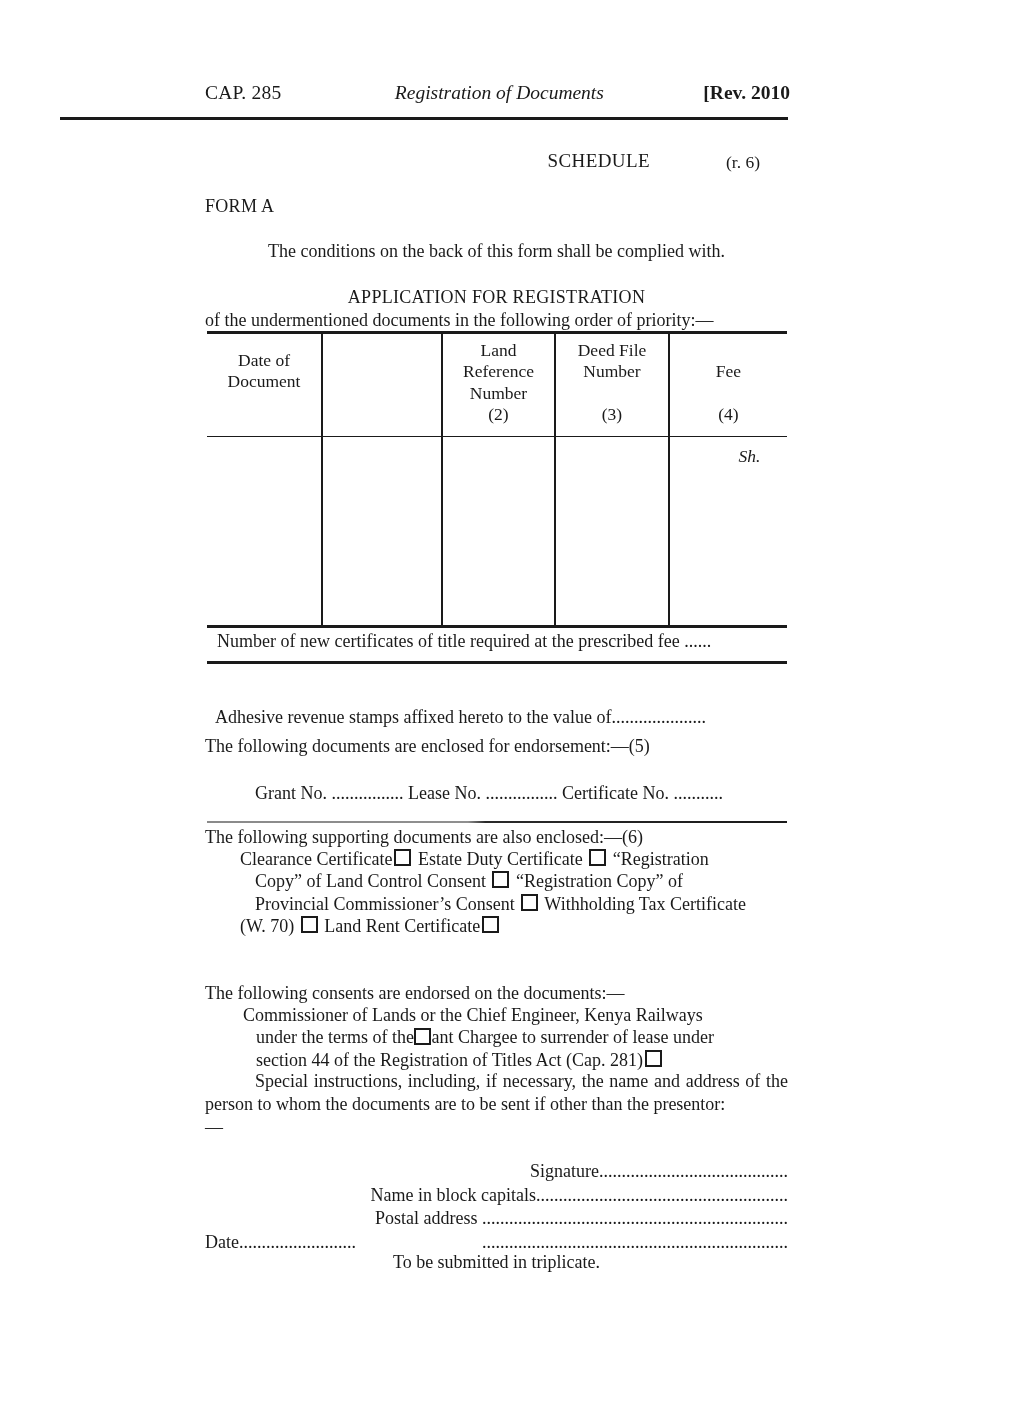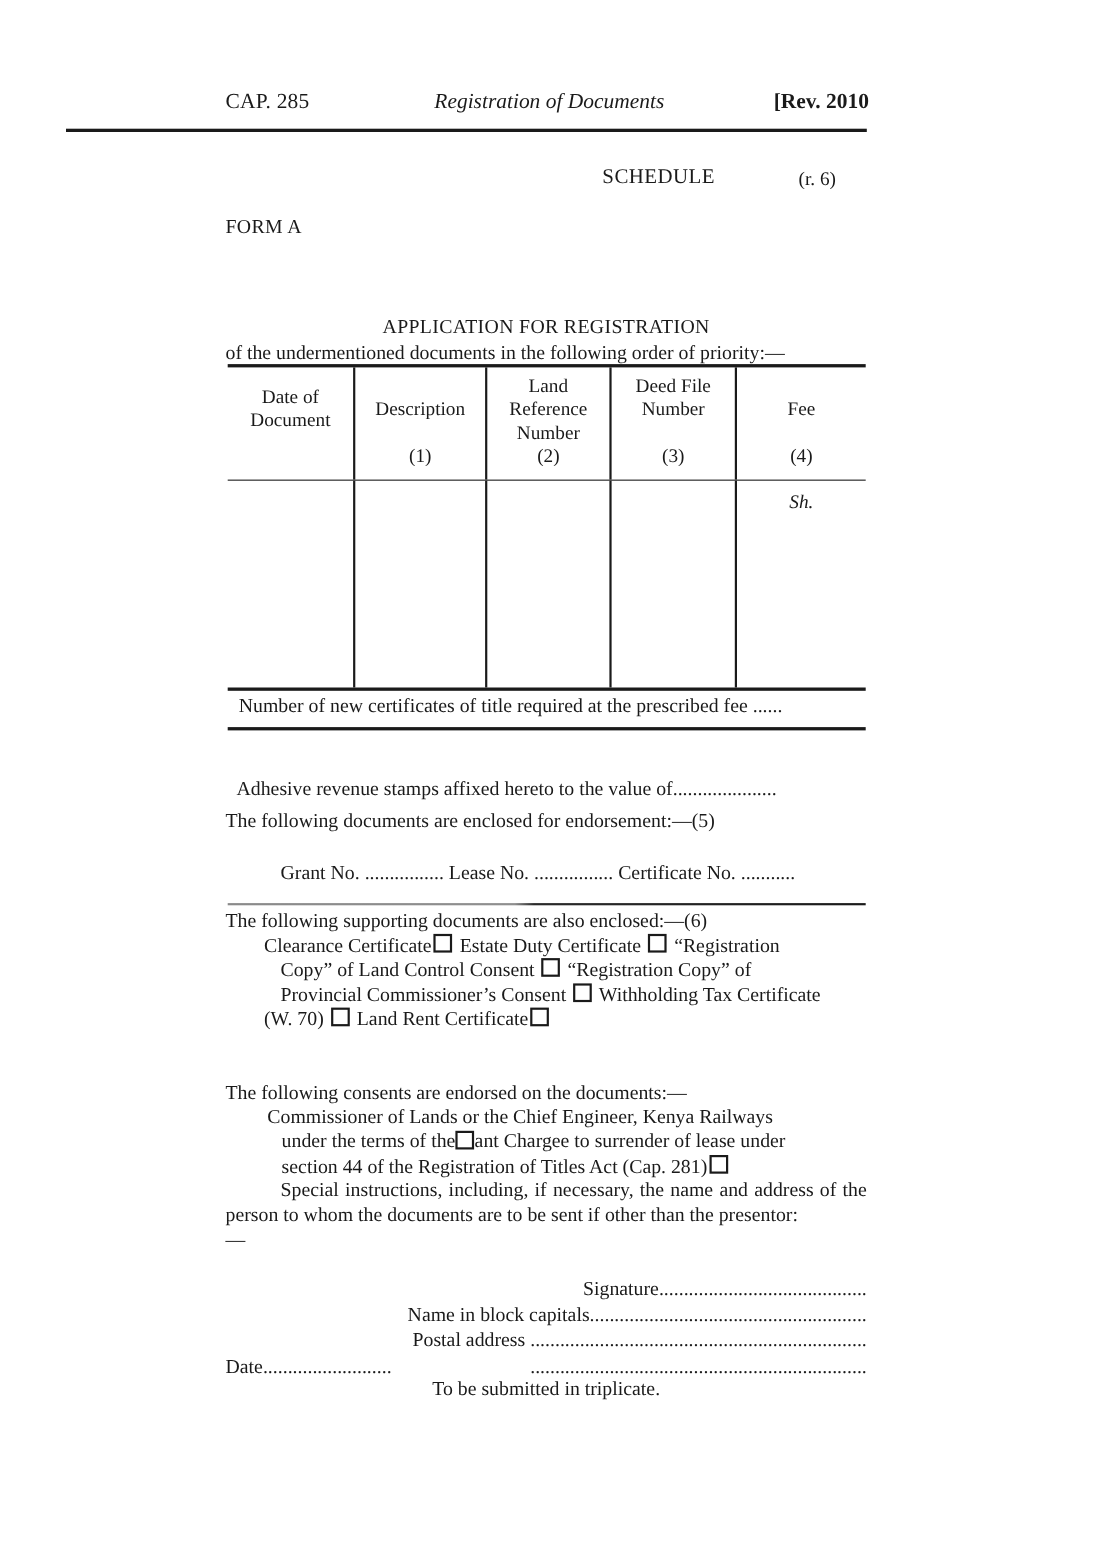--- a/index.html
+++ b/index.html
@@ -157,21 +157,21 @@
   }
   .tbl-body {
     position: absolute;
     left: 0;
     top: 106.2px;
     width: 580px;
     height: 188px;
   }
   .sh {
     position: absolute;
-    left: 463px;
+    left: 484px;
     top: 9px;
     width: 117px;
     text-align: center;
     font-style: italic;
     font-size: 17.5px;
   }
   .tbl-botrule {
     position: absolute;
     left: 0;
     top: 294.2px;
@@ -325,37 +325,34 @@
     <span class="mid">Registration of Documents</span>
     <span class="rev">[Rev. 2010</span>
   </div>
   <div class="headrule"></div>
 
   <div class="schedule-row">
     <span class="schedule-word">SCHEDULE</span>
     <span class="schedule-rule">(r. 6)</span>
   </div>
   <div class="form-a">FORM A</div>
+  <div class="conditions">The conditions on the back of this form shall be complied with.</div>
   <div class="app-title">APPLICATION FOR REGISTRATION</div>
   <div class="app-sub">of the undermentioned documents in the following order of priority:—</div>
 
   <div class="tbl">
     <div class="tbl-top"></div>
 
     <div class="tbl-head">
       <div class="cell" style="left:0px;width:114px;padding-top:16px;">
         <span>Date of</span><br>
         <span>Document</span>
       </div>
       <div class="vline" style="left:114px;top:0;height:102px;"></div>
 
-      <div class="cell" style="left:116px;width:118px;padding-top:27px;">
-        <span>Description</span><br><br>
-        <span>(1)</span>
-      </div>
       <div class="vline" style="left:234px;top:0;height:102px;"></div>
 
       <div class="cell" style="left:236px;width:111px;padding-top:6px;">
         <span>Land</span><br>
         <span>Reference</span><br>
         <span>Number</span><br>
         <span>(2)</span>
       </div>
       <div class="vline" style="left:347px;top:0;height:102px;"></div>
 

